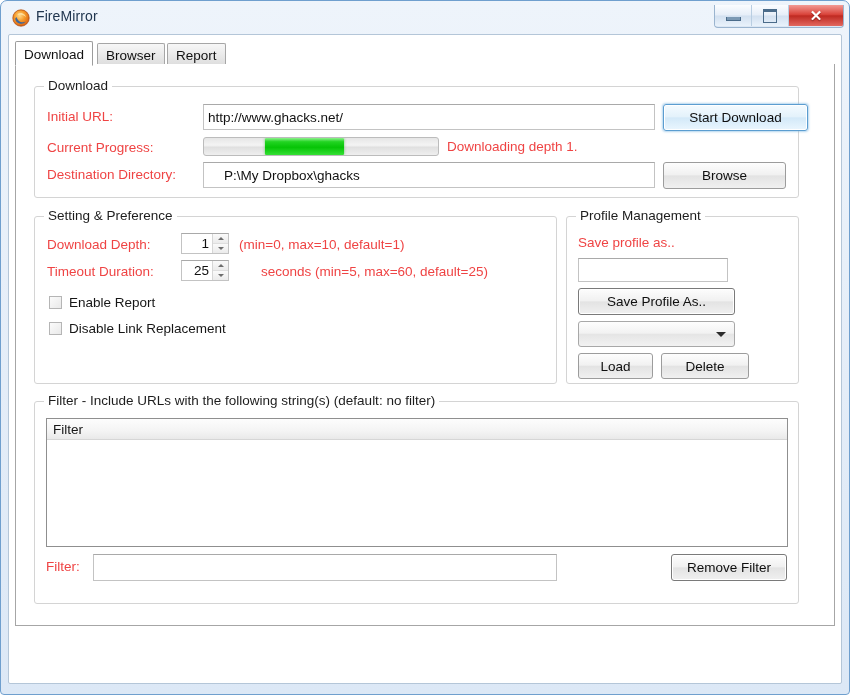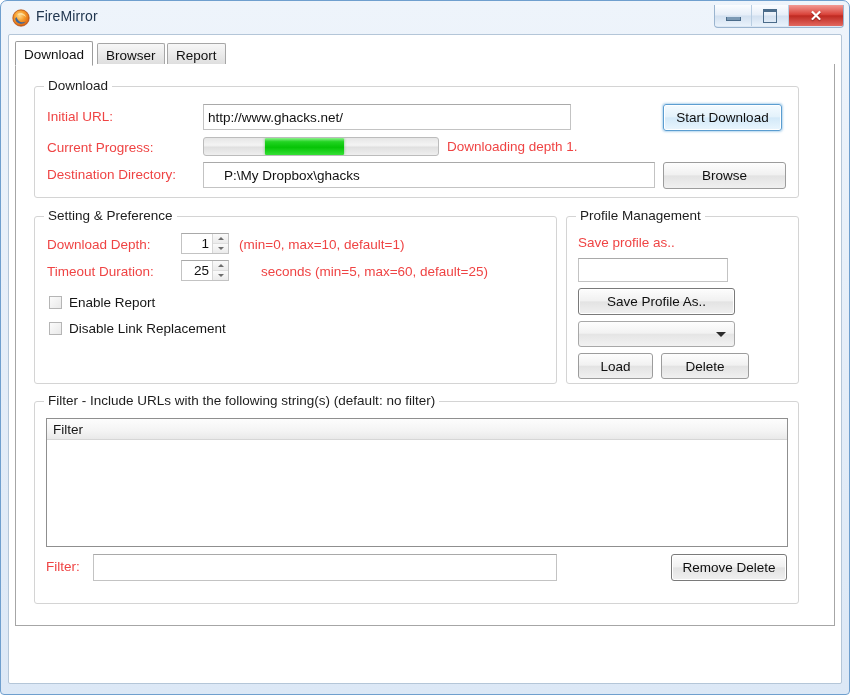--- a/index.html
+++ b/index.html
@@ -399,32 +399,32 @@
           <span>Report</span>
         </div>
       </div>
 
       <div id="tabpage">
 
         <div class="gbox" style="left:18px; top:22px; width:765px; height:112px;">
           <div class="gtitle">Download</div>
 
           <div class="lbl" style="left:12px; top:22px;">Initial URL:</div>
-          <input class="tbox" style="left: 168px; top: 17px; width: 368px; height: 26px;" value="http://www.ghacks.net/">
+          <input class="tbox" style="left: 168px; top: 17px; width: 452px; height: 26px;" value="http://www.ghacks.net/">
 
           <div class="lbl" style="left:12px; top:53px;">Current Progress:</div>
           <div class="pbar" style="left:168px; top:50px; width:236px; height:19px;">
             <div class="chunk" id="progress-chunk" style="left: 26%; width: 34%;"></div>
           </div>
           <div class="lbl" style="left:412px; top:52px;">Downloading depth 1.</div>
 
           <div class="lbl" style="left:12px; top:80px;">Destination Directory:</div>
           <input class="tbox" style="left: 168px; top: 75px; width: 452px; height: 26px; padding-left: 20px;" value="P:\My Dropbox\ghacks">
 
-          <div class="btn default" style="left:628px; top:17px; width:119px; height:27px;">
+          <div class="btn default" style="left:628px; top:17px; width:145px; height:27px;">
             <span>Start Download</span>
           </div>
           <div class="btn" style="left:628px; top:75px; width:123px; height:27px;">
             <span>Browse</span>
           </div>
         </div>
 
         <div class="gbox" style="left:18px; top:152px; width:523px; height:168px;">
           <div class="gtitle">Setting &amp; Preference</div>
 
@@ -496,20 +496,20 @@
             <div class="lv-header">
               <div class="lv-col" style="min-width:740px; border-right:none;">Filter</div>
             </div>
             <div class="lv-body" id="filter-list-body"></div>
           </div>
 
           <div class="lbl" style="left:11px; top:157px;">Filter:</div>
           <input class="tbox" style="left: 58px; top: 152px; width: 464px; height: 27px;" value="">
 
           <div class="btn focusring" style="left:636px; top:152px; width:116px; height:27px;">
-            <span>Remove Delete</span>
+            <span>Remove Filter</span>
           </div>
         </div>
 
       </div>
     </div>
   </div>
 </div>
 
 </body></html>

